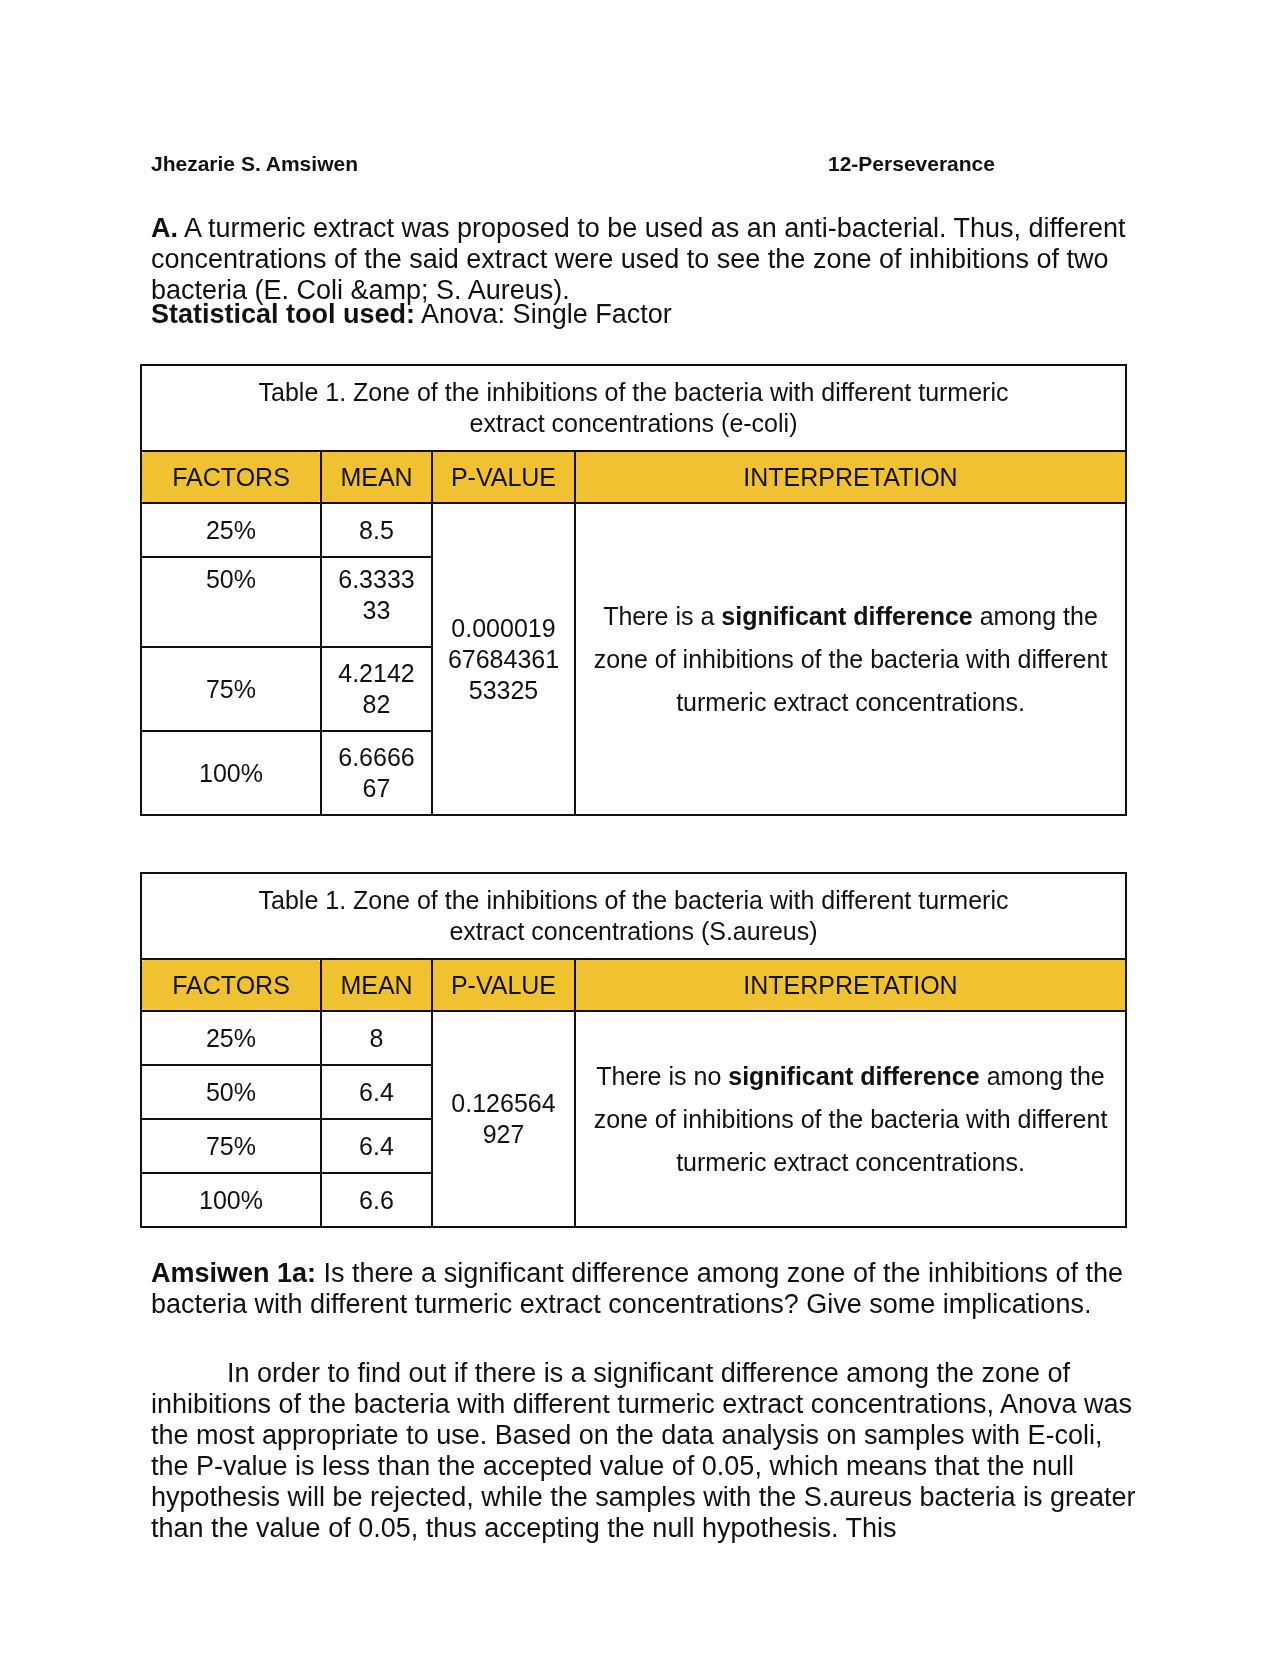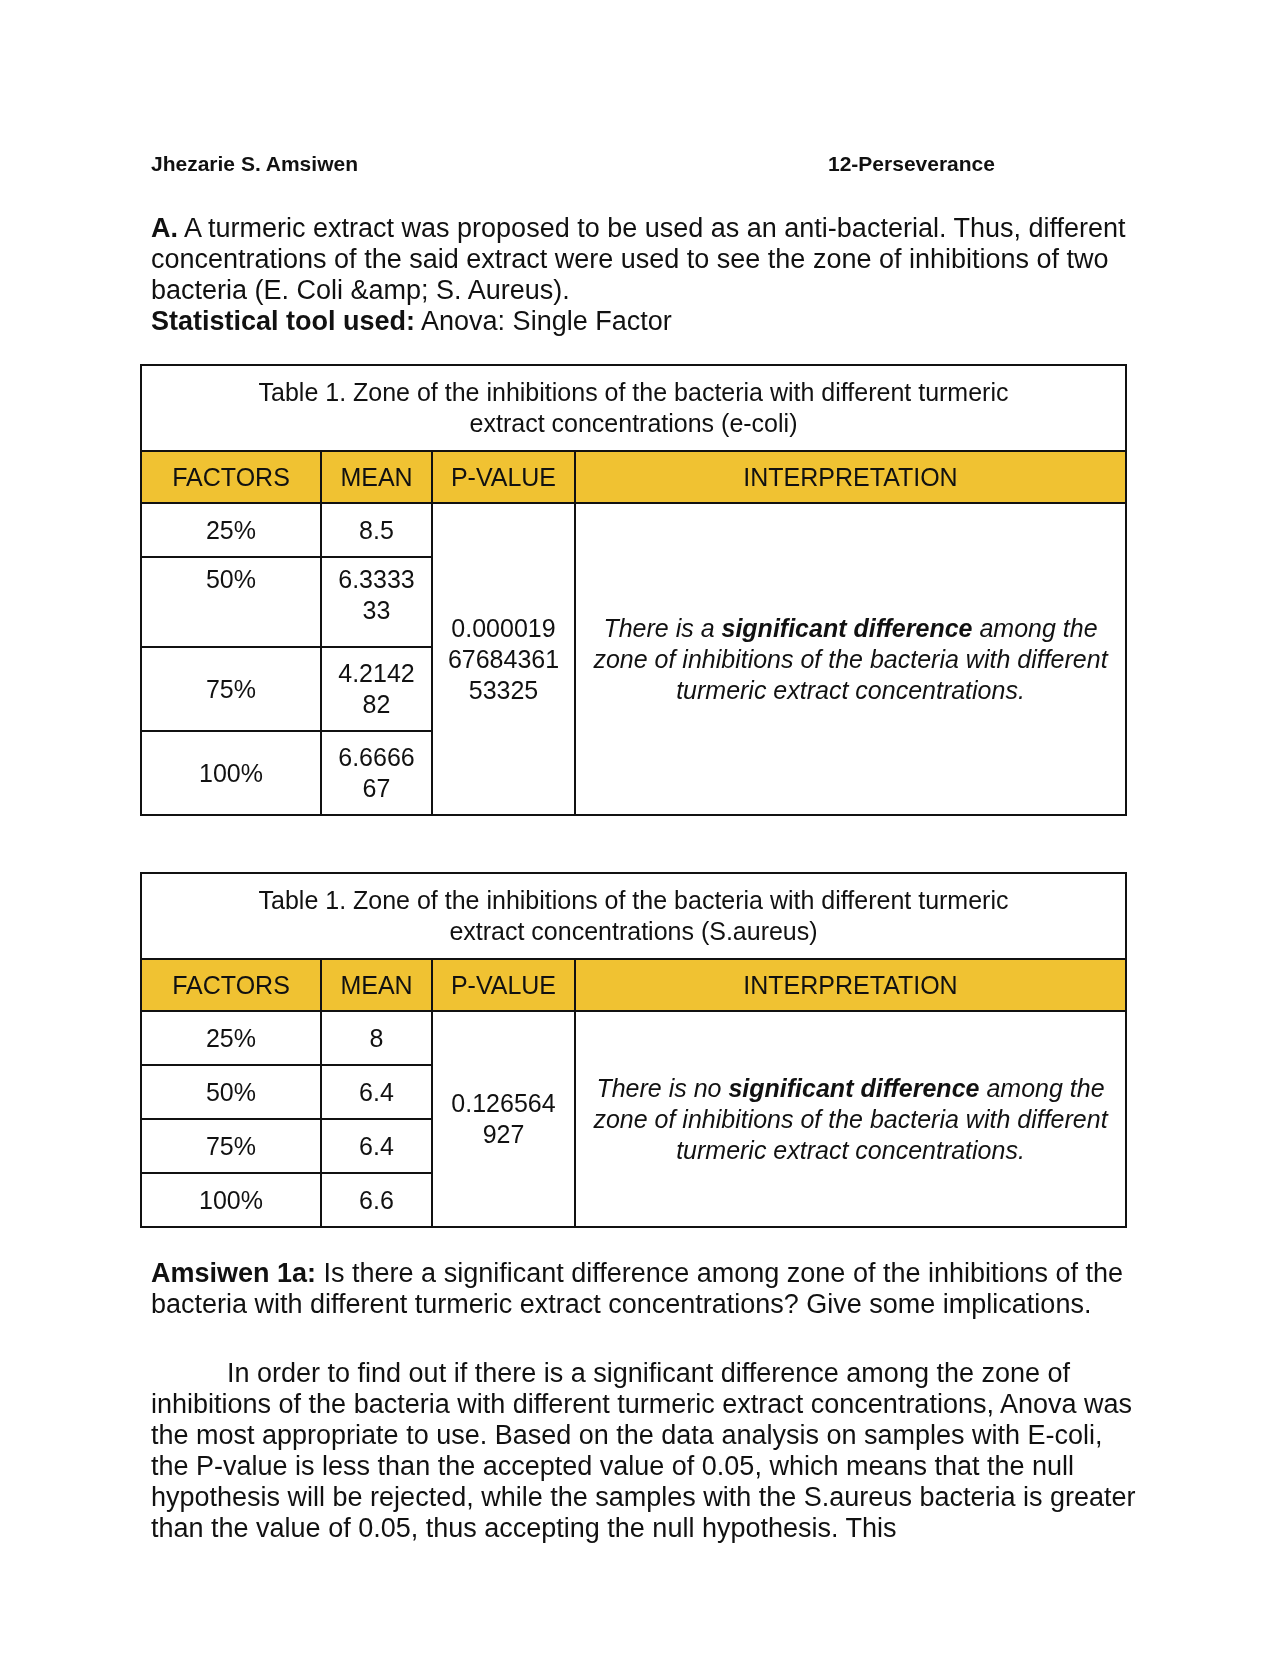--- a/index.html
+++ b/index.html
@@ -3,31 +3,31 @@
 <meta charset="utf-8">
 <style>
   html, body { margin: 0; padding: 0; background: #ffffff; }
   body { width: 1280px; height: 1656px; position: relative; font-family: "Liberation Sans", sans-serif; color: #111; }
   .page { position: absolute; left: 0; top: 0; width: 1280px; height: 1172px; }
   .hdr { position: absolute; top: 152px; font-weight: bold; font-size: 21px; }
   .hdr.left { left: 151px; }
   .hdr.right { left: 828px; }
   .para { position: absolute; left: 151px; width: 990px; font-size: 27px; line-height: 31px; }
   .intro { top: 213px; }
-  .tool { top: 306px; }
+  .tool { top: 299px; }
   b { font-weight: bold; }
   table.dt { position: absolute; left: 140px; width: 987px; border-collapse: collapse; font-size: 25px; }
   table.dt td, table.dt th { border: 2px solid #111; text-align: center; font-weight: normal; padding: 0; }
   table.dt .caption-cell { height: 84px; line-height: 31px; }
   table.dt th { background: #f0c232; height: 50px; }
-  table.dt .c1 { width: 178px; }
+  table.dt .c1 { width: 178px; border-radius: 6px; }
   table.dt .c2 { width: 109px; }
   table.dt .c3 { width: 141px; }
   table.dt .pcell { line-height: 31px; }
-  table.dt .interp { line-height: 31px; padding: 4px 8px; font-style: italic; }
+  table.dt .interp { line-height: 43px; padding: 4px 8px; }
   #t1 { top: 364px; }
   #t1 .r1 td { height: 52px; }
   #t1 .r2 td, #t1 .r3 td, #t1 .r4 td { height: 82px; line-height: 31px; }
   #t2 { top: 872px; }
   #t2 .r1 td, #t2 .r2 td, #t2 .r3 td, #t2 .r4 td { height: 52px; }
   .q1a { top: 1258px; }
   .answer { top: 1358px; }
   .indent { display: inline-block; width: 76px; }
 </style>
 </head>

